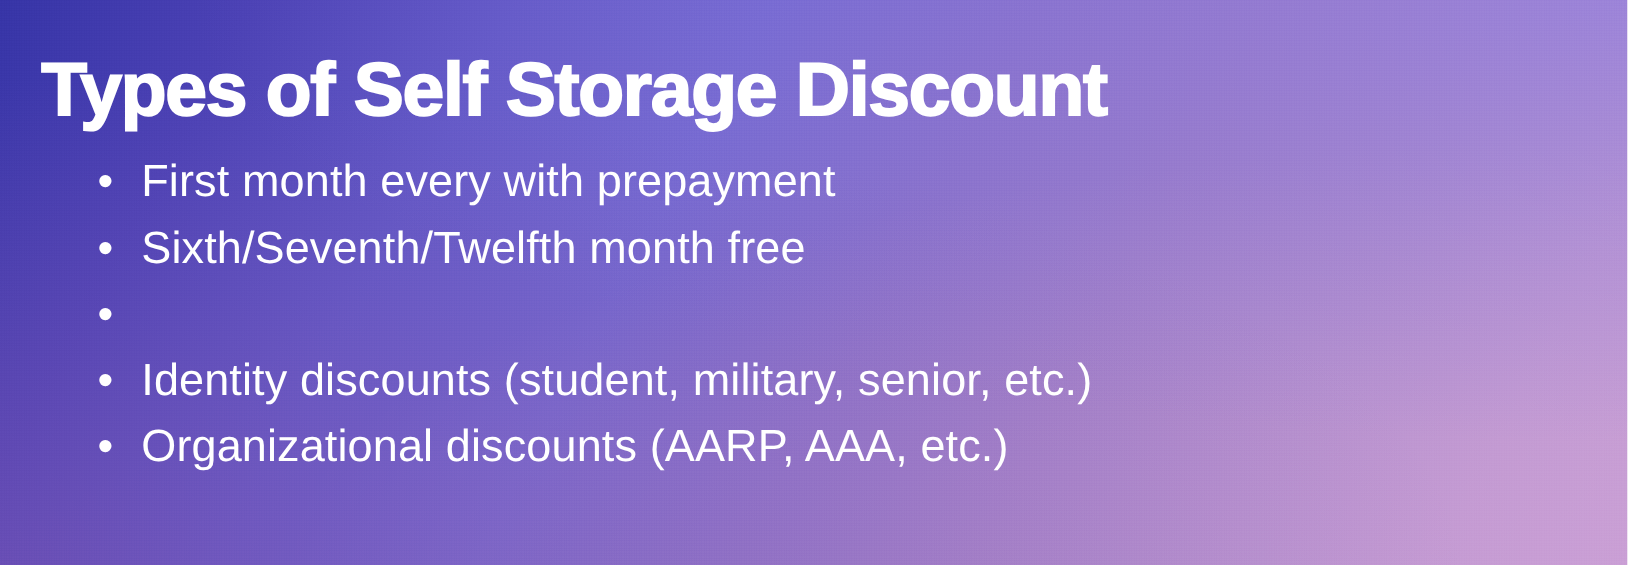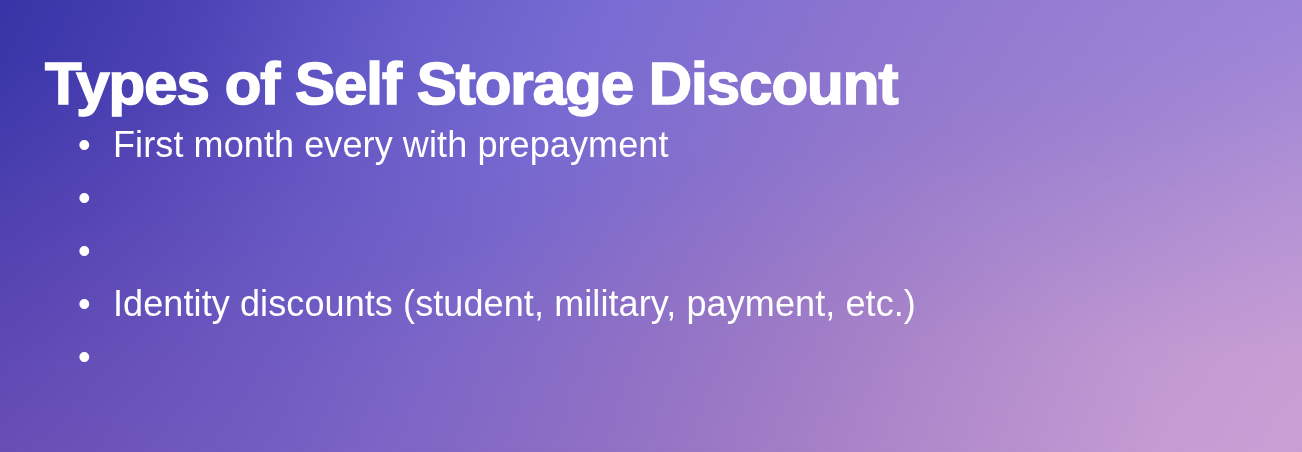--- a/index.html
+++ b/index.html
@@ -59,21 +59,21 @@
 
   .content {
     position: relative;
     z-index: 3;
   }
 
   #slide-title {
     position: absolute;
     left: 33px;
     top: 37px;
-    margin: 12px;
+    margin: 0;
     color: #ffffff;
     font-family: "Liberation Sans", sans-serif;
     font-weight: 700;
     font-size: 60px;
     line-height: 70px;
     letter-spacing: -1.0px;
     white-space: nowrap;
     -webkit-text-stroke: 1.6px #ffffff;
   }
 
@@ -123,32 +123,34 @@
 
     <ul id="bullet-list">
 
       <li class="bullet-item">
         <span class="bullet-marker">•</span>
         <span class="bullet-text">First month every with prepayment</span>
       </li>
 
       <li class="bullet-item">
         <span class="bullet-marker">•</span>
+        <span class="bullet-text">Sixth/Seventh/Twelfth month free</span>
       </li>
 
       <li class="bullet-item">
         <span class="bullet-marker">•</span>
       </li>
 
       <li class="bullet-item">
         <span class="bullet-marker">•</span>
-        <span class="bullet-text">Identity discounts (student, military, payment, etc.)</span>
+        <span class="bullet-text">Identity discounts (student, military, senior, etc.)</span>
       </li>
 
       <li class="bullet-item">
         <span class="bullet-marker">•</span>
+        <span class="bullet-text">Organizational discounts (AARP, AAA, etc.)</span>
       </li>
 
     </ul>
 
   </div>
 
 </div>
 
 </body></html>

